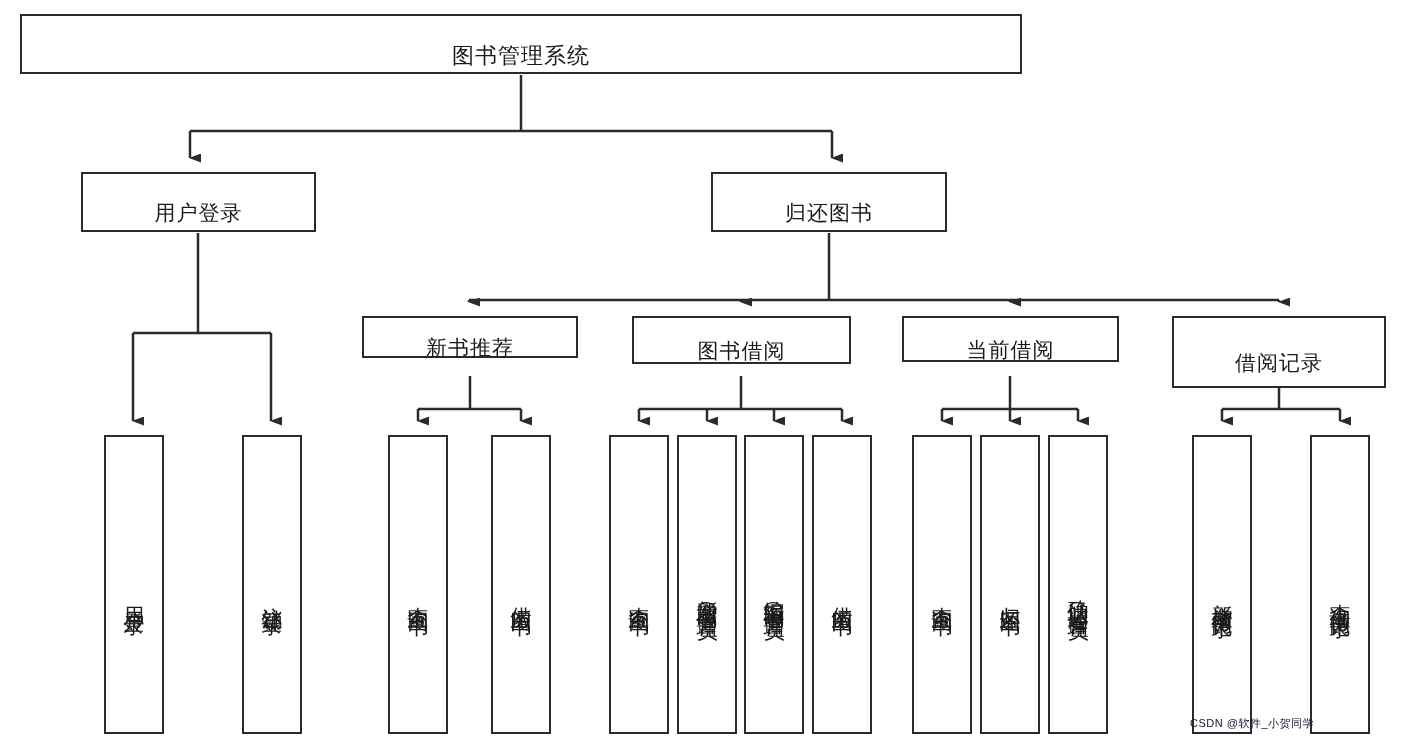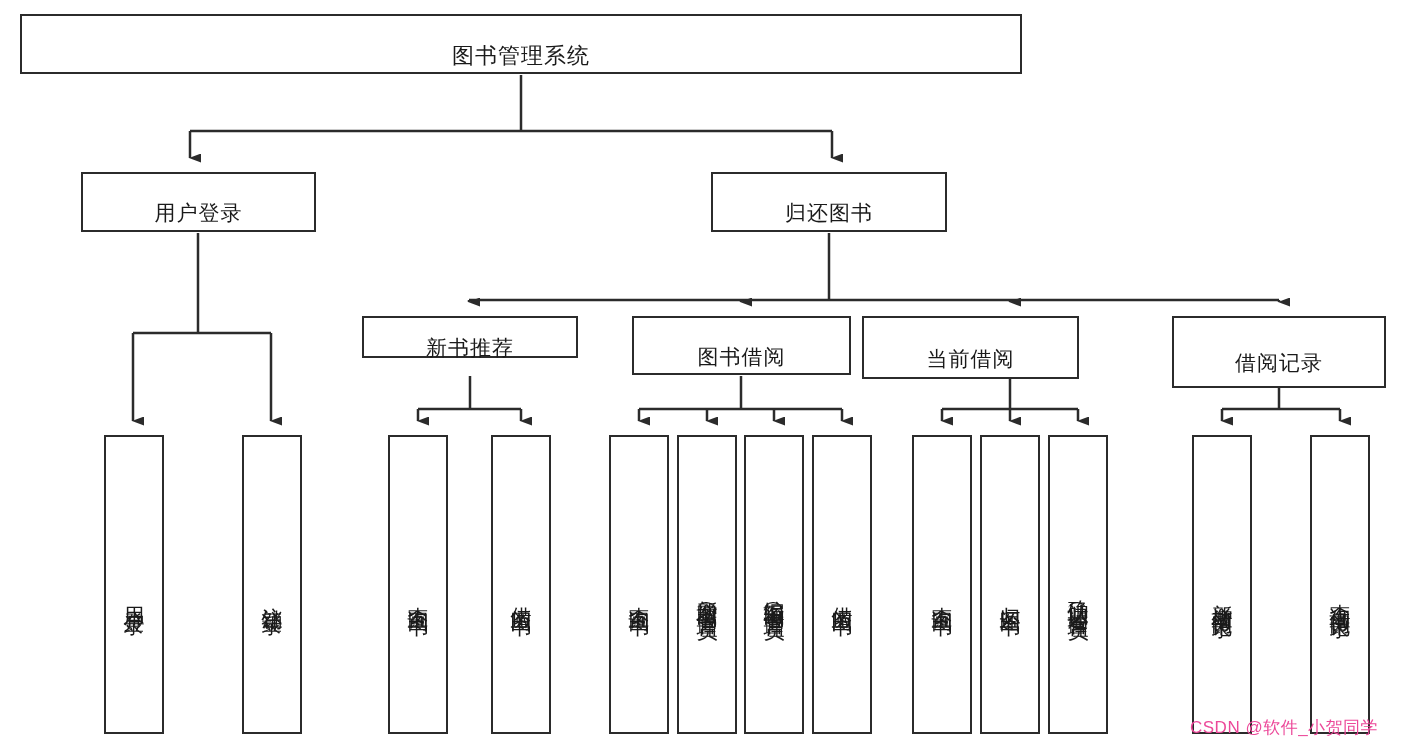--- a/index.html
+++ b/index.html
@@ -48,22 +48,22 @@
   .node.vert .label {
     writing-mode: vertical-rl;
     text-orientation: upright;
     font-size: 21px;
     letter-spacing: 3px;
     white-space: nowrap;
   }
   .node.root .label { font-size: 22px; }
   .watermark {
     position: absolute;
-    font-size: 17px;
-    color: #ec4899;
+    font-size: 11px;
+    color: #0f172a;
     white-space: nowrap;
     letter-spacing: 0.5px;
     user-select: none;
   }
 </style>
 </head>
 <body>
 
 <div id="diagram-root">
 
@@ -124,24 +124,24 @@
   <div class="node" style="left:81px; top:172px; width:235px; height:60px;">
     <span class="label">用户登录</span>
   </div>
   <div class="node" style="left:711px; top:172px; width:236px; height:60px;">
     <span class="label">归还图书</span>
   </div>
 
   <div class="node" style="left:362px; top:316px; width:216px; height:42px;">
     <span class="label">新书推荐</span>
   </div>
-  <div class="node" style="left:632px; top:316px; width:219px; height:59px;">
+  <div class="node" style="left:632px; top:316px; width:219px; height:48px;">
     <span class="label">图书借阅</span>
   </div>
-  <div class="node" style="left:862px; top:316px; width:217px; height:63px;">
+  <div class="node" style="left:902px; top:316px; width:217px; height:46px;">
     <span class="label">当前借阅</span>
   </div>
   <div class="node" style="left:1172px; top:316px; width:214px; height:72px;">
     <span class="label">借阅记录</span>
   </div>
 
   <div class="node vert" style="left:104px; top:435px; width:60px; height:299px;">
     <span class="label">用户登录</span>
   </div>
   <div class="node vert" style="left:242px; top:435px; width:60px; height:299px;">

